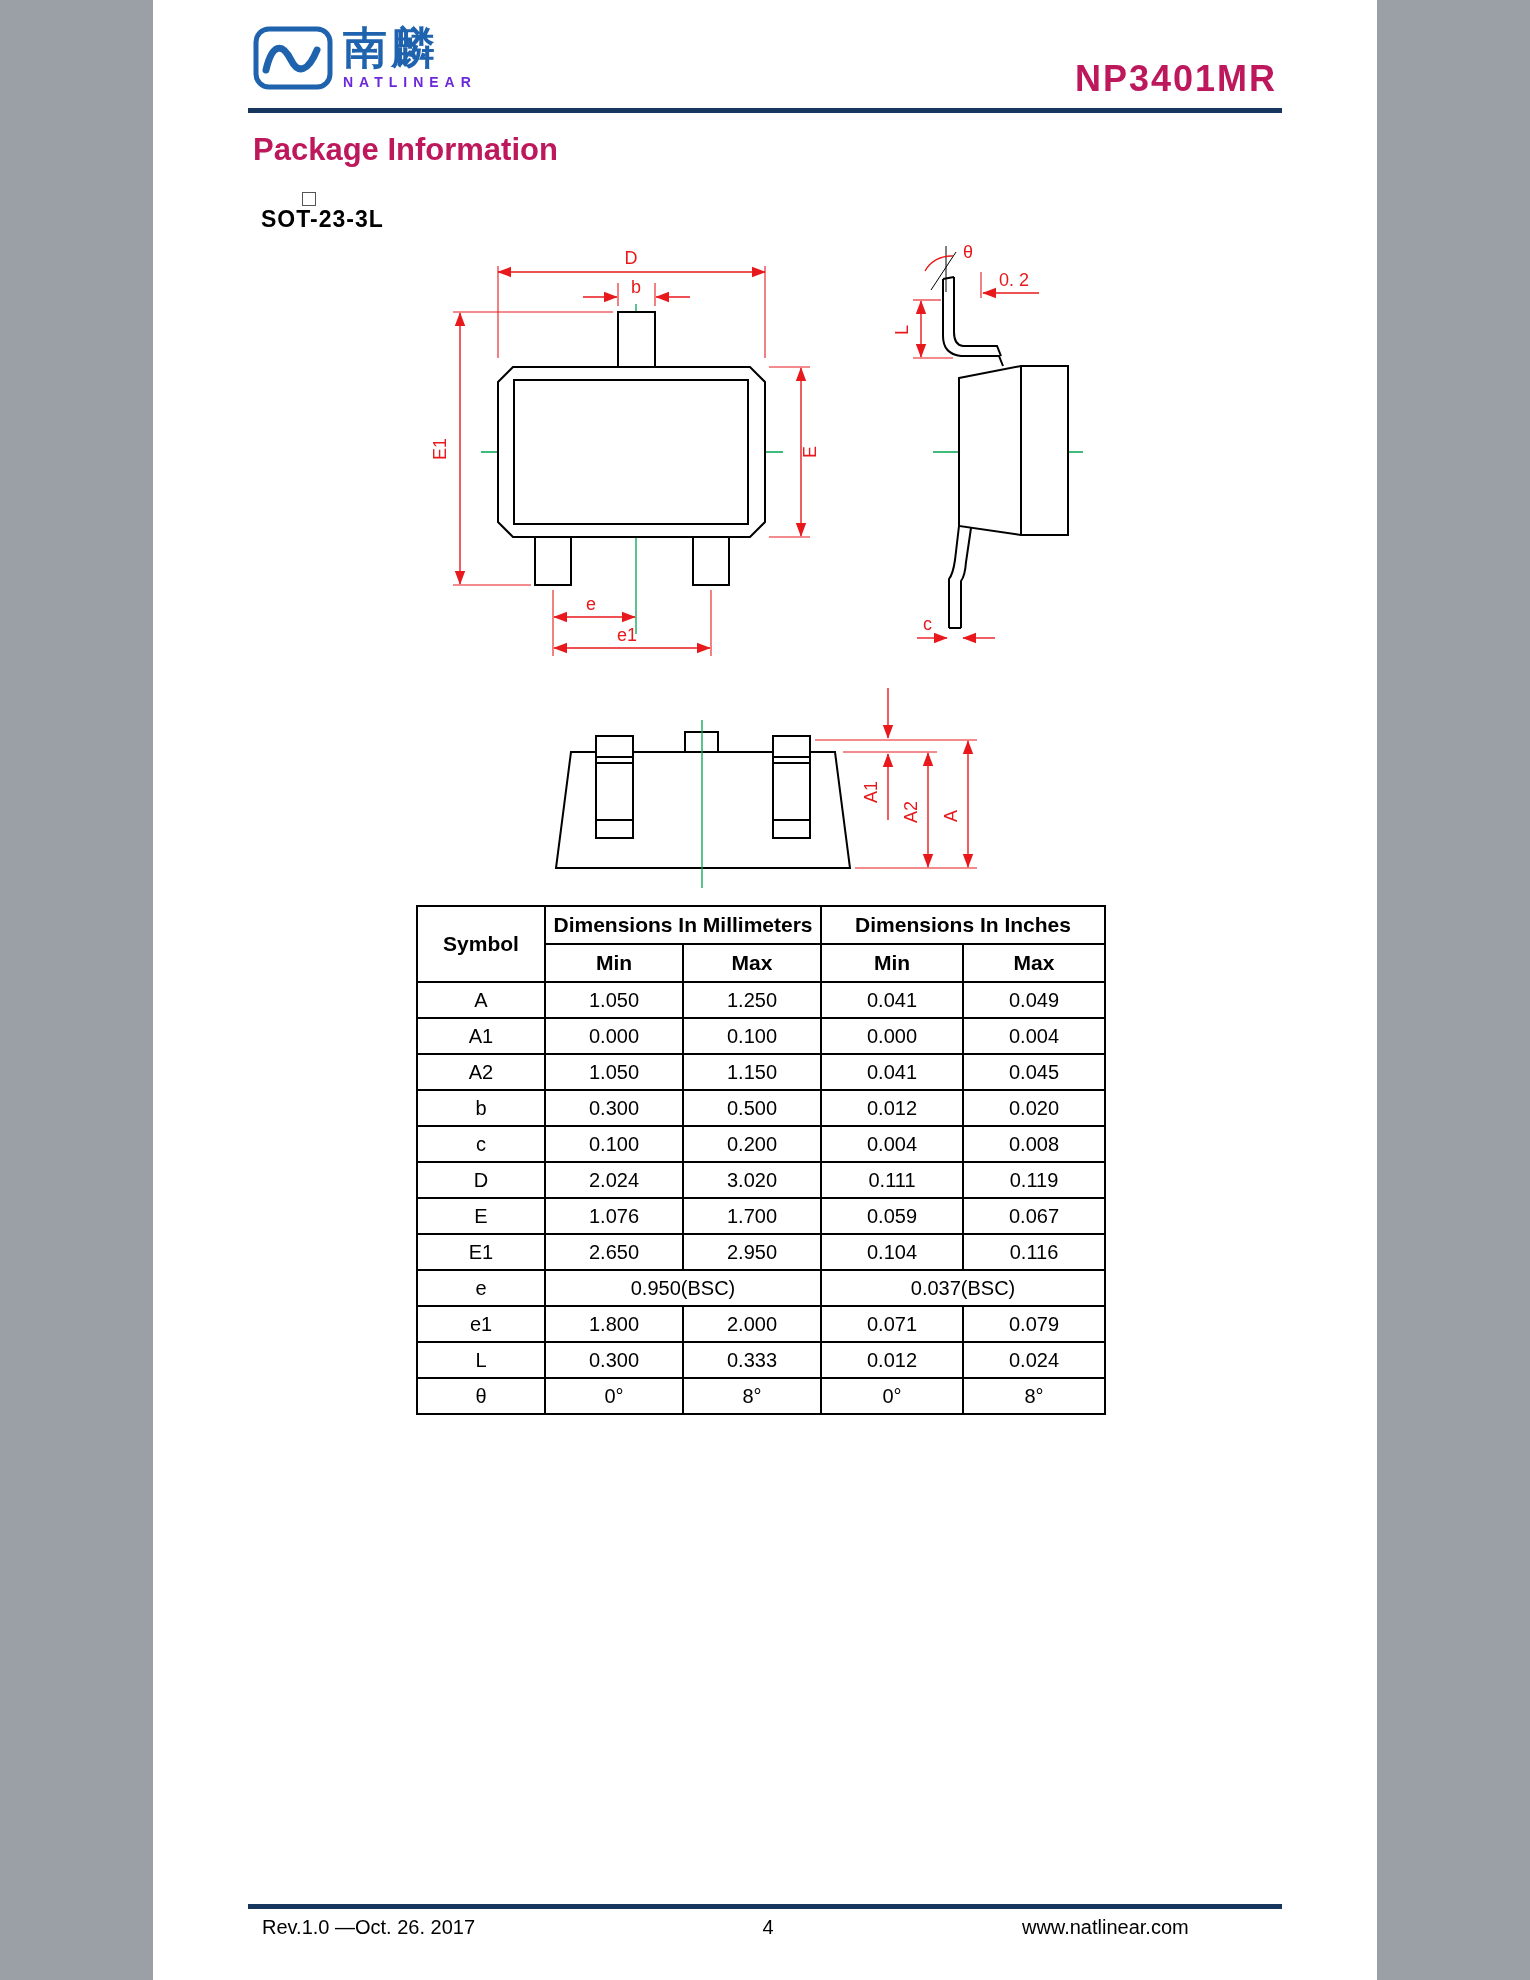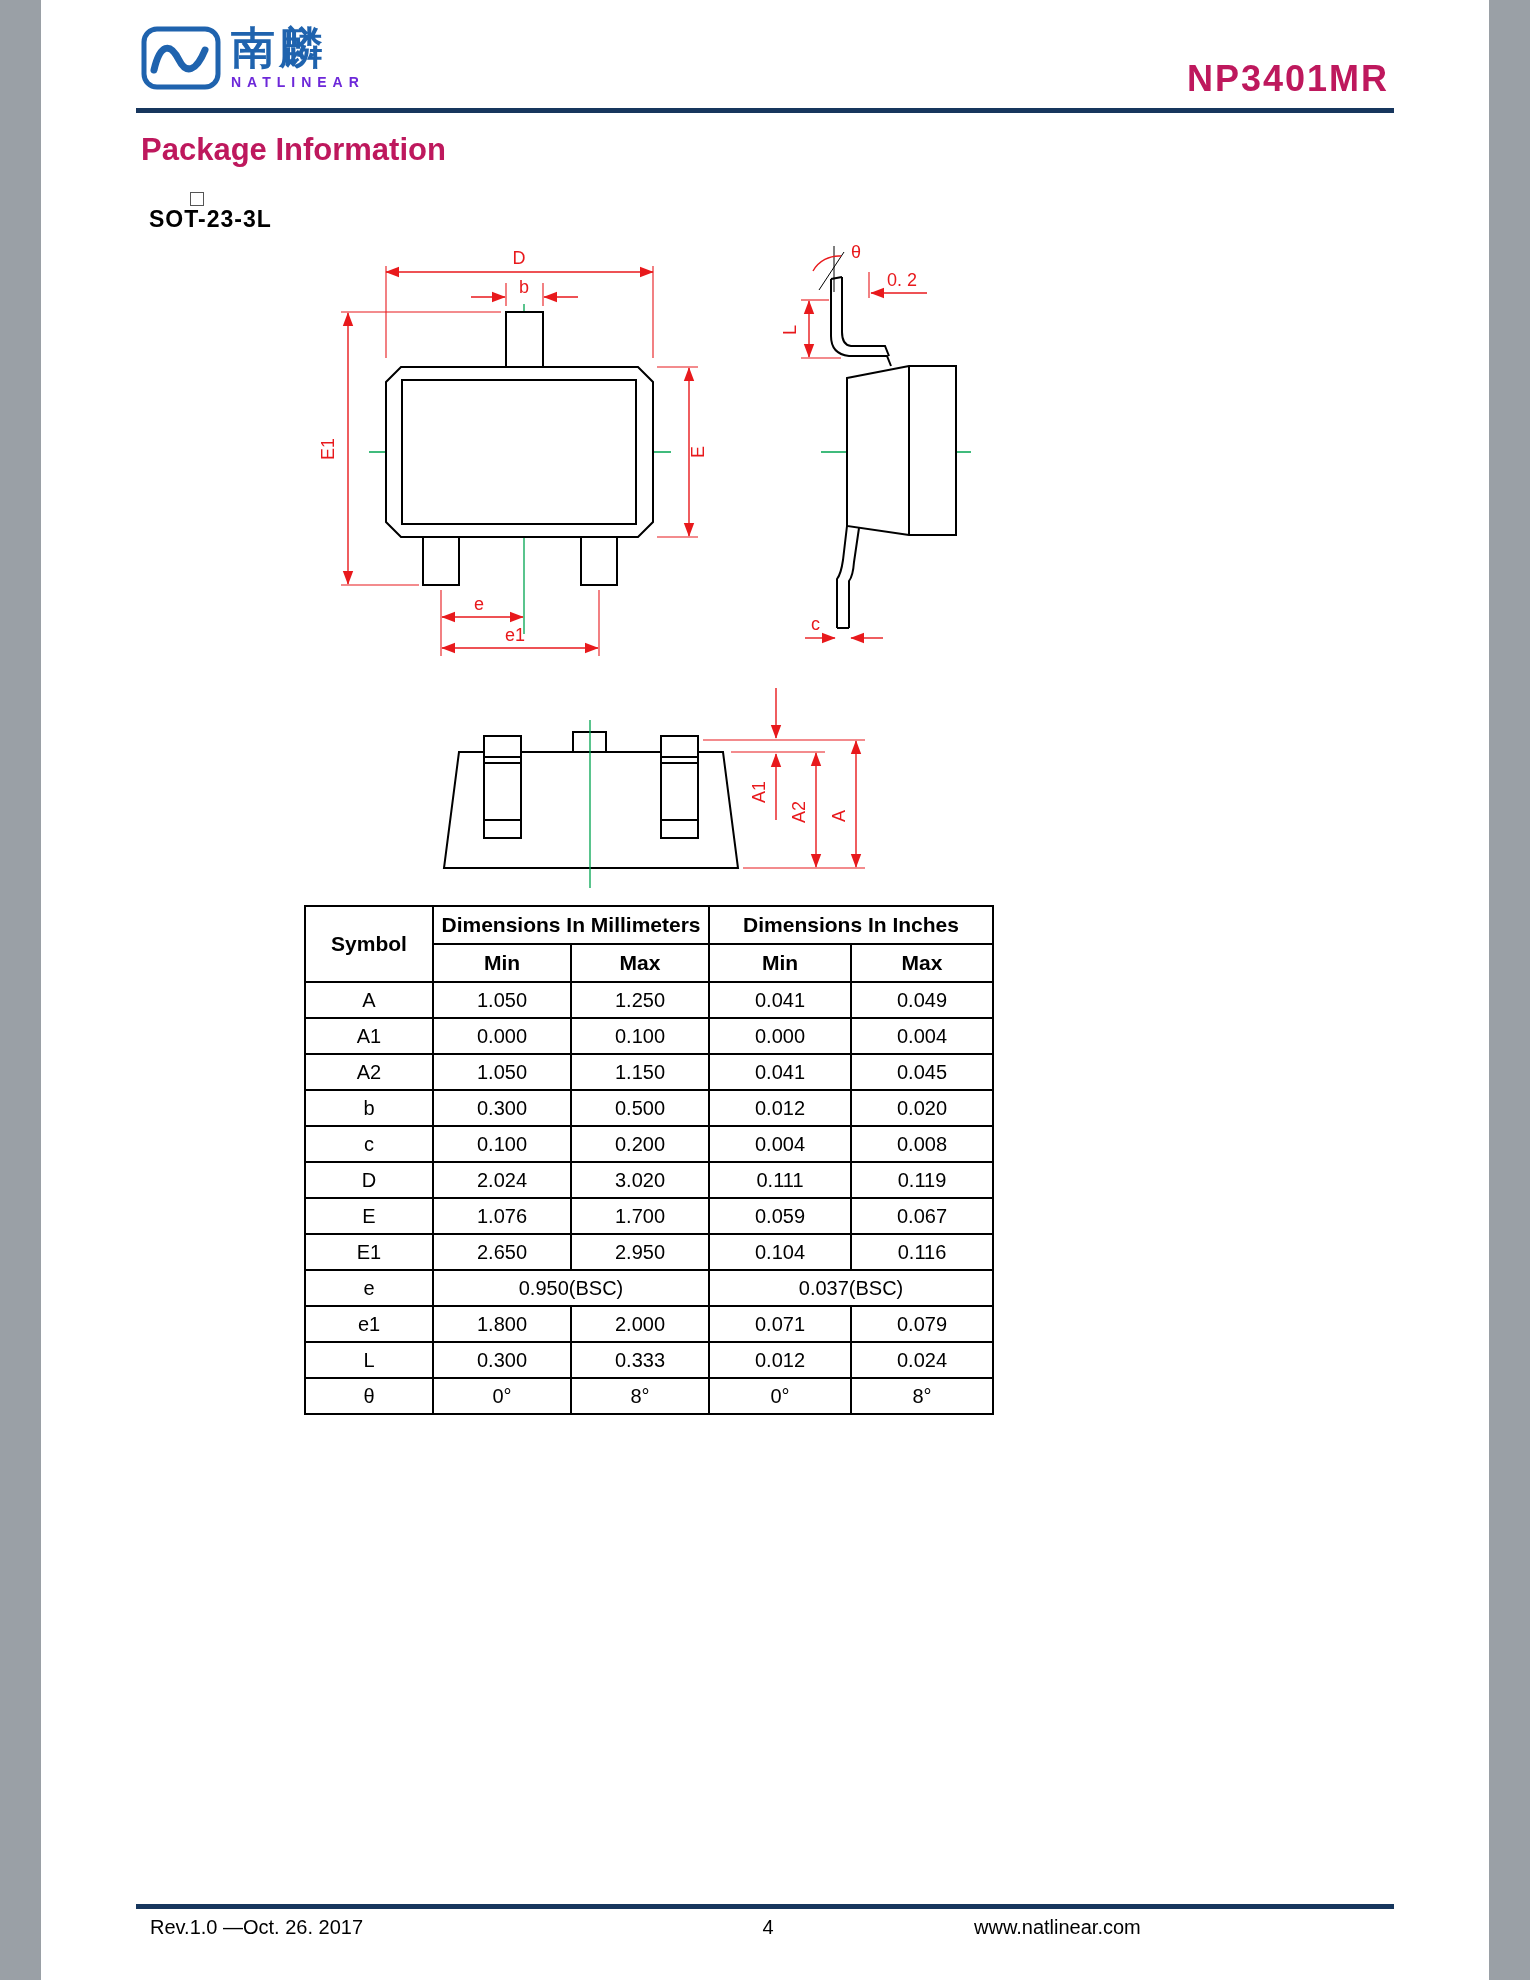--- a/index.html
+++ b/index.html
@@ -1,18 +1,18 @@
 <!DOCTYPE html>
 <html><head>
 <meta charset="utf-8">
 <style>
   * { margin:0; padding:0; box-sizing:border-box; }
   html,body { background:#9aa0a6; }
   .page {
-    position:relative; width:1448px; height:1980px; background:#ffffff;
+    position:relative; width:1224px; height:1980px; background:#ffffff;
     margin:0 auto; font-family:"Liberation Sans", sans-serif; color:#000;
     overflow:hidden;
   }
   
   .logo { position:absolute; left:100px; top:26px; display:flex; align-items:flex-start; }
   .logo-text { margin-left:10px; }
   .logo-cn { font-size:44px; font-weight:bold; color:#1f63ae; line-height:1.0; letter-spacing:4px;}
   .logo-en { font-size:14px; font-weight:bold; color:#6d28d9; letter-spacing:6px; margin-top:4px;}
   .part-number {
     position:absolute; top:58px; right:100px; font-size:36px; font-weight:bold;
@@ -40,21 +40,21 @@
     border-collapse:collapse; table-layout:fixed; text-align:center;padding-left:12px;
   }
   table.dims, table.dims th, table.dims td { border:2px solid #000; }
   table.dims th { font-size:21px; font-weight:bold; height:38px; }
   table.dims td { font-size:20px; height:36px; }
   
   .footer-rule { position:absolute; left:95px; right:95px; top:1904px; height:5px; background:#17365d; }
   .footer-text { position:absolute; left:95px; right:95px; top:1916px; display:flex; font-size:20px; }
   .footer-left  { flex:1; text-align:left;  padding-left:14px;}
   .footer-mid   { flex:1; text-align:center; }
-  .footer-right { flex:1; text-align:left; padding-right:8px;}
+  .footer-right { flex:1; text-align:center; padding-right:8px;}
 </style>
 </head>
 <body>
 
 <div class="page">
 
   <div class="logo">
     <svg width="80" height="68">
       <rect x="3" y="3" width="74" height="58" rx="13" fill="#fff" stroke="#1f63ae" stroke-width="5"></rect>
       <path d="M 13,44 C 19,18 29,16 38,34 C 45,48 55,46 64,24" fill="none" stroke="#1f63ae" stroke-width="7" stroke-linecap="round"></path>

